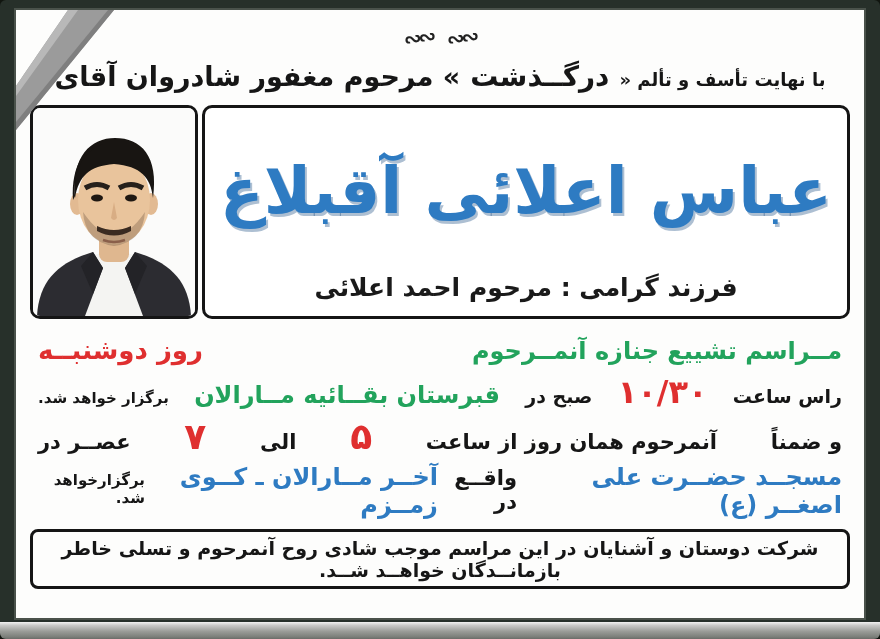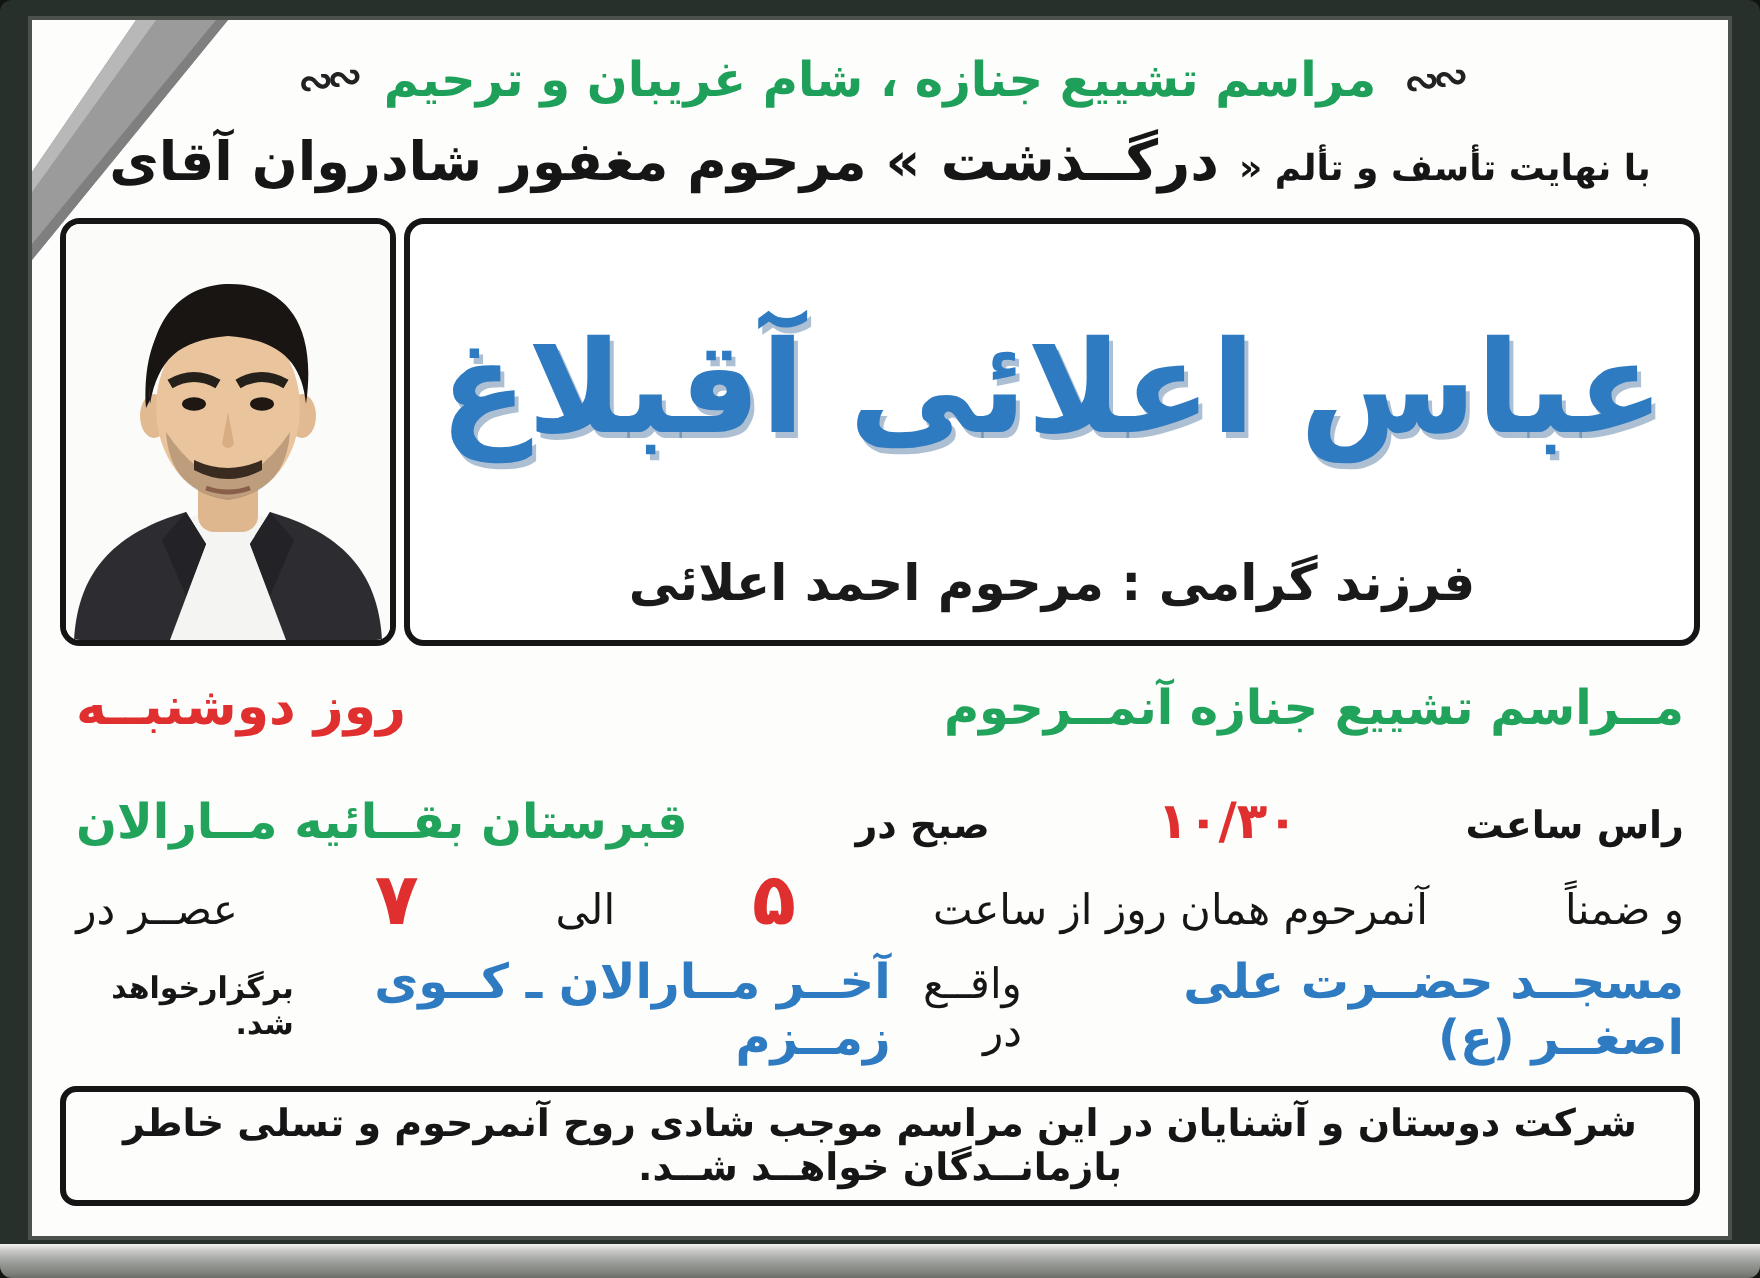--- a/index.html
+++ b/index.html
@@ -48,25 +48,25 @@
   .photo-box{
     width:168px;border:3px solid #151515;border-radius:10px;background:#fff;
     box-sizing:border-box;overflow:hidden;flex:none;
   }
   
   .bline{
     display:flex;justify-content:space-between;align-items:baseline;
     direction:rtl;padding:0 22px;color:#161616;
   }
   .b-black{font-size:19px;font-weight:bold;}
-  .b-black-lg{font-size:21px;font-weight:normal;}
+  .b-black-lg{font-size:21px;font-weight:bold;}
   .b-green{color:#22a35c;font-size:24px;font-weight:bold;}
   .b-blue{color:#2e7bc2;font-size:24px;font-weight:bold;}
   .b-red{color:#df2f2f;font-size:26px;font-weight:bold;}
-  .b-red-num{color:#df2f2f;font-size:25px;font-weight:bold;margin-top:19px;}
+  .b-red-num{color:#df2f2f;font-size:32px;font-weight:bold;}
   .b-red-big{color:#df2f2f;font-size:36px;font-weight:bold;line-height:1;}
   .b-small{font-size:15px;font-weight:bold;}
   .line1{margin-top:12px;}
   .line2{margin-top:8px;}
   .line3{margin-top:8px;}
   .line4{margin-top:8px;}
   
   .note-box{
     margin:10px 14px 0;border:3px solid #151515;border-radius:8px;
     padding:5px 10px;text-align:center;
@@ -81,21 +81,20 @@
   <div class="poster">
 
     <svg class="ribbon-svg" width="170" height="170" viewBox="0 0 170 170">
       <polygon points="52,0 98,0 0,120 0,76" fill="#9b9b9b"></polygon>
       <polygon points="52,0 62,0 0,86 0,76" fill="#b8b8b8"></polygon>
       <polygon points="92,0 98,0 0,120 0,112" fill="#7f7f7f"></polygon>
     </svg>
 
     <div class="header-line1">
       <span class="ornament">∾∾</span>
-      <span class="event-title">مراسم تشییع جنازه ، شام غریبان و ترحیم</span>
       <span class="ornament">∾∾</span>
     </div>
 
     <div class="intro-line">
       <span class="intro-pre">با نهایت تأسف و تألم «</span>
       <span class="intro-emph">درگــذشت</span>
       <span class="intro-post">» مرحوم مغفور شادروان آقای</span>
     </div>
 
     <div class="id-row">
@@ -145,20 +144,21 @@
     <div class="bline line1">
       <span class="b-green">مــراسم تشییع جنازه آنمــرحوم</span>
       <span class="b-red">روز دوشنبــه</span>
     </div>
 
     <div class="bline line2">
       <span class="b-black">راس ساعت</span>
       <span class="b-red-num">۱۰/۳۰</span>
       <span class="b-black">صبح در</span>
       <span class="b-green">قبرستان بقــائیه مــارالان</span>
+      <span class="b-small">برگزار خواهد شد.</span>
     </div>
 
     <div class="bline line3">
       <span class="b-black-lg">و ضمناً</span>
       <span class="b-black-lg">آنمرحوم همان روز از ساعت</span>
       <span class="b-red-big">۵</span>
       <span class="b-black-lg">الی</span>
       <span class="b-red-big">۷</span>
       <span class="b-black-lg">عصــر در</span>
     </div>

